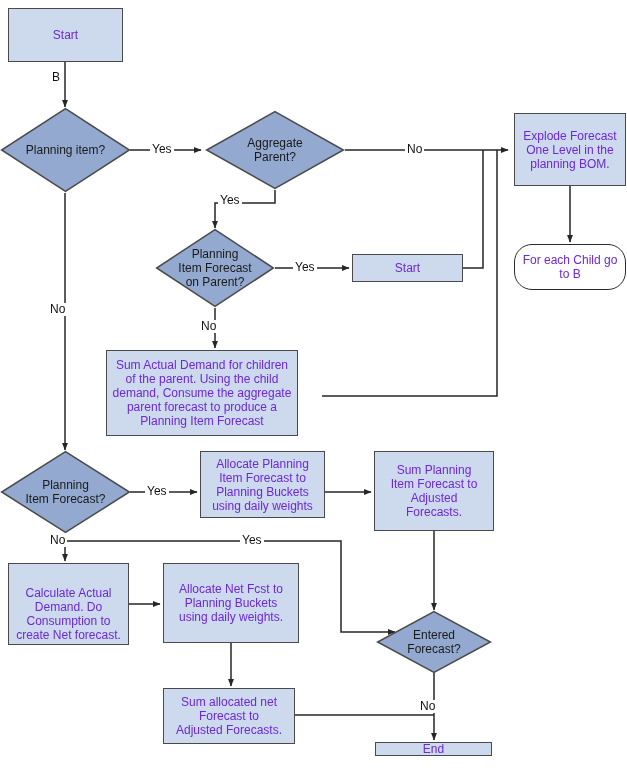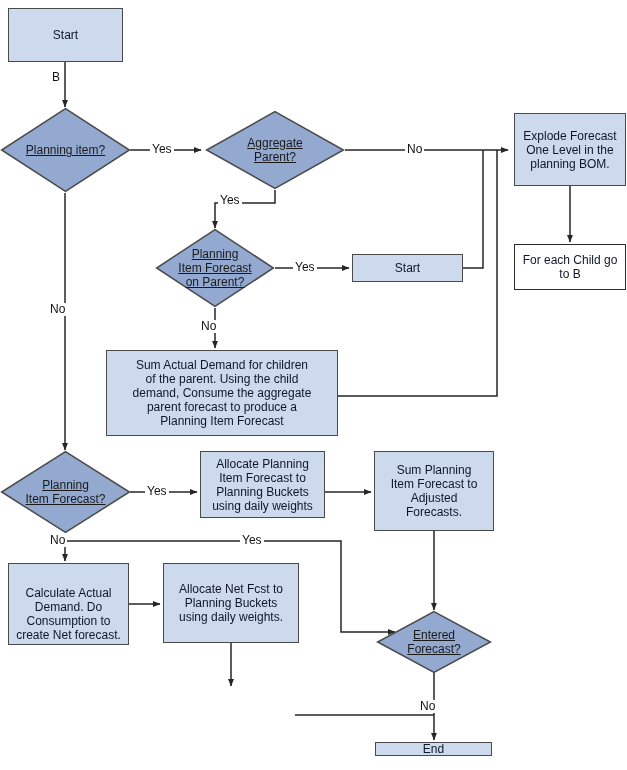--- a/index.html
+++ b/index.html
@@ -26,21 +26,21 @@
   }
   .node {
     position: absolute;
     box-sizing: border-box;
     display: flex;
     align-items: center;
     justify-content: center;
     text-align: center;
     font-size: 12px;
     line-height: 14px;
-    color: #0f172a;
+    color: #6d28d9;
   }
   .proc {
     background: #cdd9ec;
     border: 1.4px solid #4a4a4a;
   }
   .proc-white {
     background: #ffffff;
     border: 1.4px solid #2b2b2b;
   }
   .diamond-wrap {
@@ -61,21 +61,20 @@
     width: 100%;
     height: 100%;
     display: flex;
     align-items: center;
     justify-content: center;
     text-align: center;
     font-size: 12px;
     line-height: 14px;
     color: #1a1a1a;
     pointer-events: none;
-    text-decoration: underline;
   }
   .edge-label {
     position: absolute;
     font-size: 12px;
     line-height: 13px;
     color: #111111;
     background: #ffffff;
     padding: 0 2px;
     white-space: nowrap;
   }
@@ -151,36 +150,36 @@
     <svg class="diamond-shape" viewBox="0 0 140 80" xmlns="http://www.w3.org/2000/svg">
       <polygon points="70,1.6 138.4,40 70,78.4 1.6,40" fill="#93a9d0" stroke="#4a4a4a" stroke-width="1.5"></polygon>
     </svg>
     <div class="diamond-label">Aggregate<br>Parent?</div>
   </div>
 
   <div class="node proc pad" style="left:514px; top:113px; width:112px; height:73px;">
     <span>Explode Forecast<br>One Level in the<br>planning BOM.</span>
   </div>
 
-  <div class="node proc-white pad" style="left:514px; top:244px; width:112px; height:46px;">
+  <div class="node proc-white pad" style="left:514px; top:244px; width:112px; height:46px;border-radius:18px;">
     <span>For each Child go<br>to B</span>
   </div>
 
   <div class="diamond-wrap" style="left:155px; top:228px; width:120px; height:80px;">
     <svg class="diamond-shape" viewBox="0 0 120 80" xmlns="http://www.w3.org/2000/svg">
       <polygon points="60,1.6 118.4,40 60,78.4 1.6,40" fill="#93a9d0" stroke="#4a4a4a" stroke-width="1.5"></polygon>
     </svg>
     <div class="diamond-label">Planning<br>Item Forecast<br>on Parent?</div>
   </div>
 
   <div class="node proc pad" style="left:352px; top:254px; width:111px; height:28px;">
     <span>Start</span>
   </div>
 
-  <div class="node proc pad" style="left:106px; top:350px; width:232px; height:86px;">
+  <div class="node proc pad" style="left:106px; top:350px; width:192px; height:86px;">
     <span>Sum Actual Demand for children<br>of the parent. Using the child<br>demand, Consume the aggregate<br>parent forecast to produce a<br>Planning Item Forecast</span>
   </div>
 
   <div class="diamond-wrap" style="left:0px; top:450px; width:131px; height:84px;">
     <svg class="diamond-shape" viewBox="0 0 131 84" xmlns="http://www.w3.org/2000/svg">
       <polygon points="65.5,1.6 129.4,42 65.5,82.4 1.6,42" fill="#93a9d0" stroke="#4a4a4a" stroke-width="1.5"></polygon>
     </svg>
     <div class="diamond-label">Planning<br>Item Forecast?</div>
   </div>
 
@@ -193,20 +192,23 @@
   </div>
 
   <div class="node proc pad" style="left:8px; top:563px; width:121px; height:82px;align-items:flex-end;">
     <span>Calculate Actual<br>Demand. Do<br>Consumption to<br>create Net forecast.</span>
   </div>
 
   <div class="node proc pad" style="left:163px; top:563px; width:136px; height:80px;">
     <span>Allocate Net Fcst to<br>Planning Buckets<br>using daily weights.</span>
   </div>
 
+  <div class="node proc pad" style="left:163px; top:688px; width:132px; height:56px;">
+    <span>Sum allocated net<br>Forecast to<br>Adjusted Forecasts.</span>
+  </div>
 
   <div class="diamond-wrap" style="left:376px; top:610px; width:116px; height:64px;">
     <svg class="diamond-shape" viewBox="0 0 116 64" xmlns="http://www.w3.org/2000/svg">
       <polygon points="58,1.6 114.4,32 58,62.4 1.6,32" fill="#93a9d0" stroke="#4a4a4a" stroke-width="1.5"></polygon>
     </svg>
     <div class="diamond-label">Entered<br>Forecast?</div>
   </div>
 
   <div class="node proc pad" style="left:375px; top:742px; width:117px; height:14px;">
     <span>End</span>

